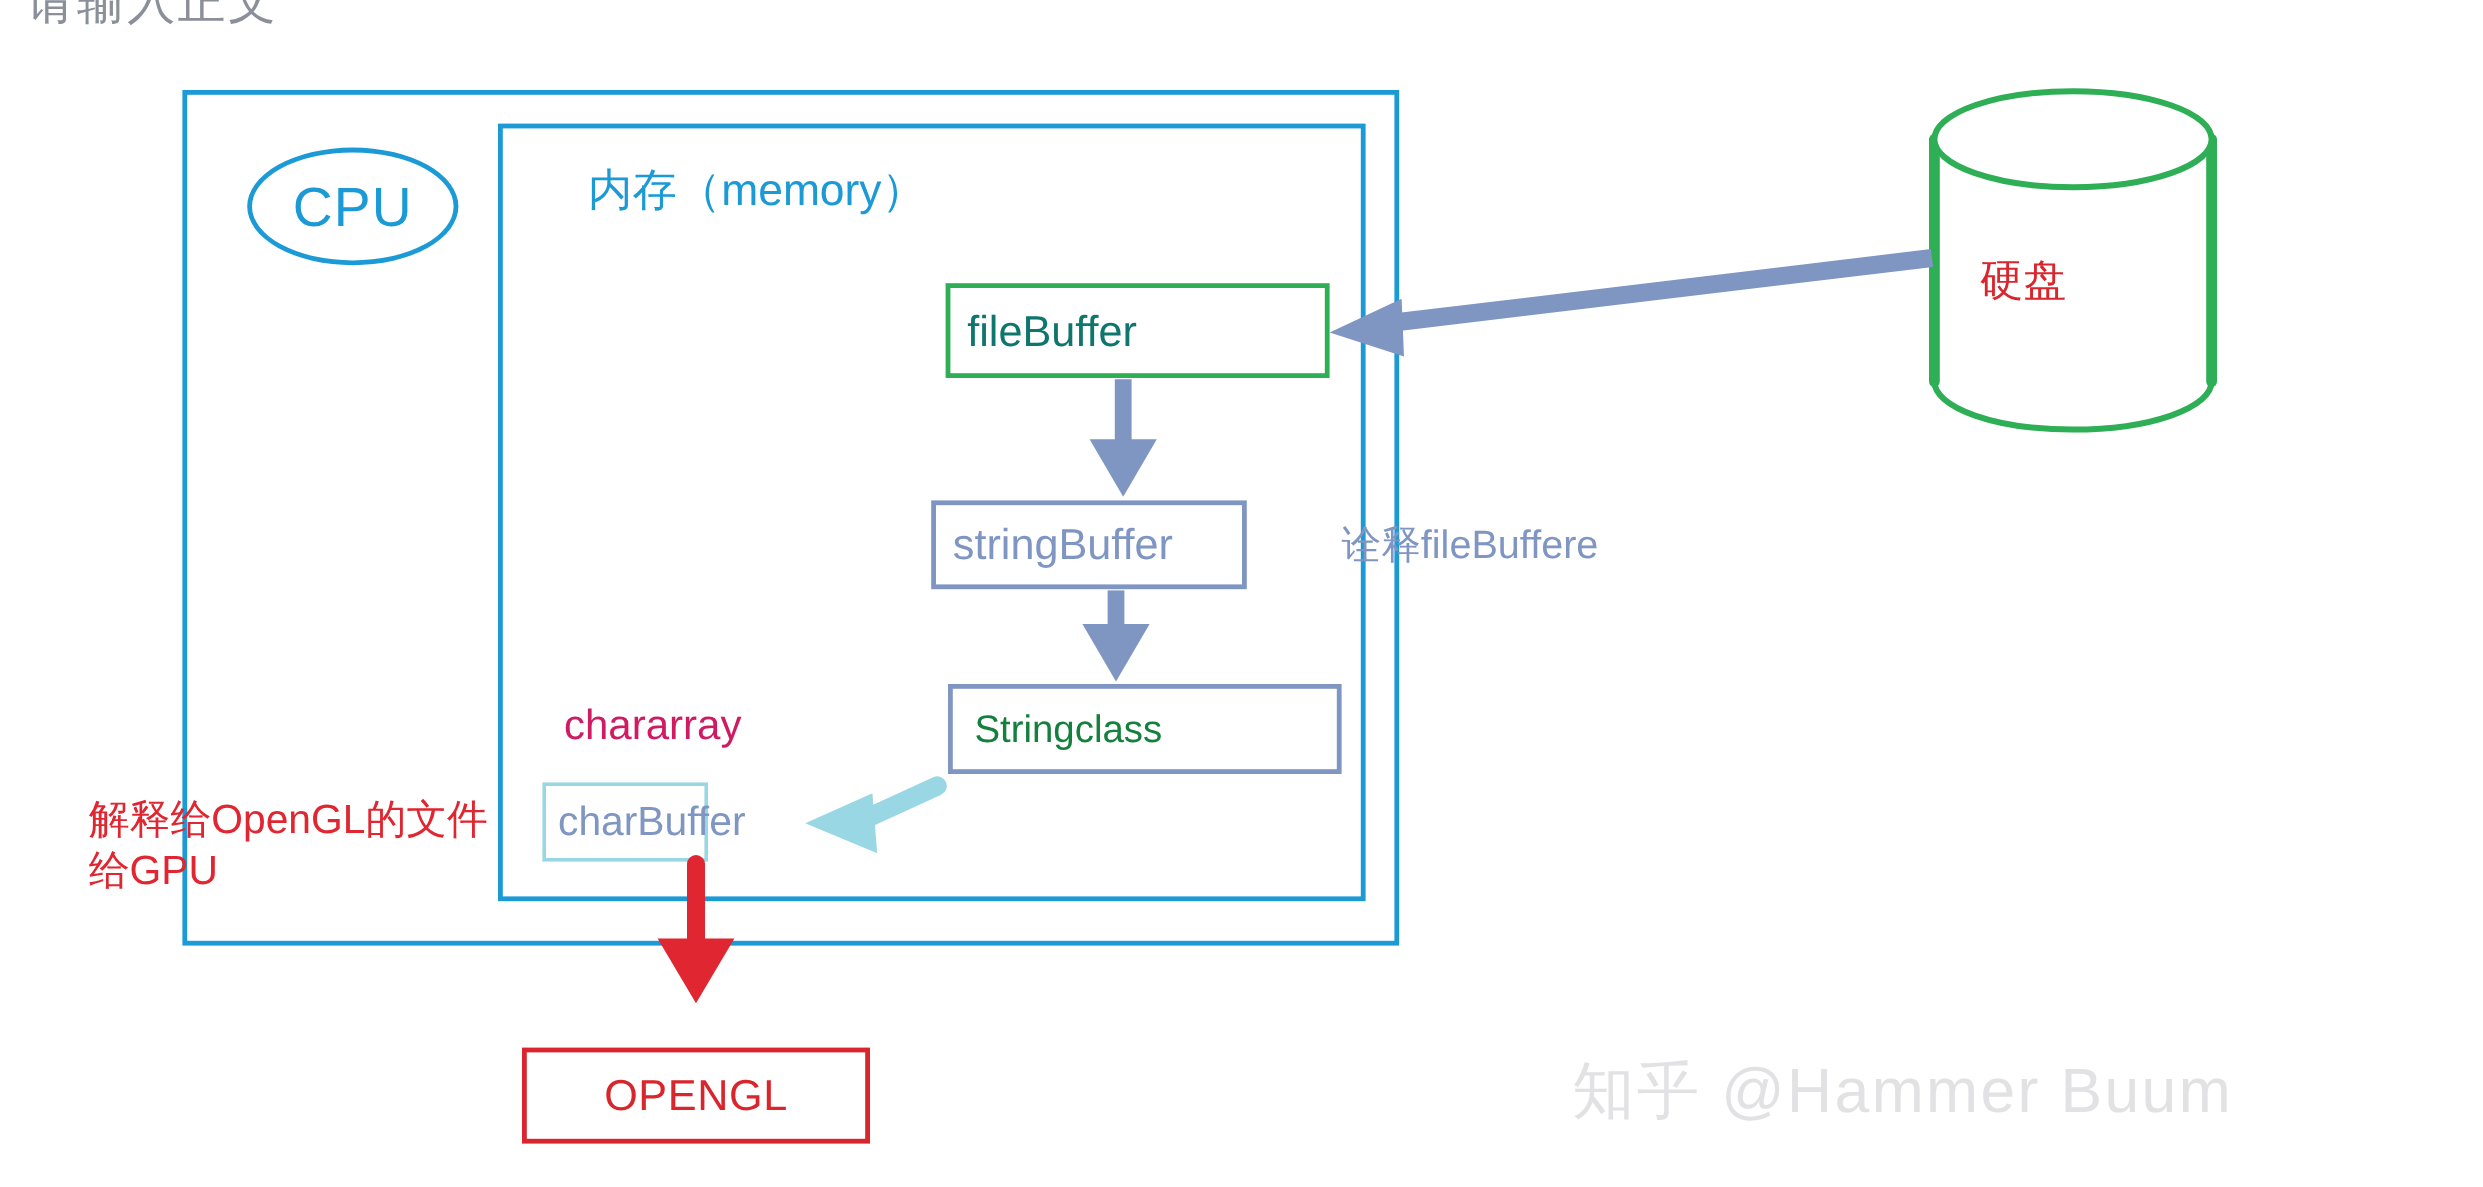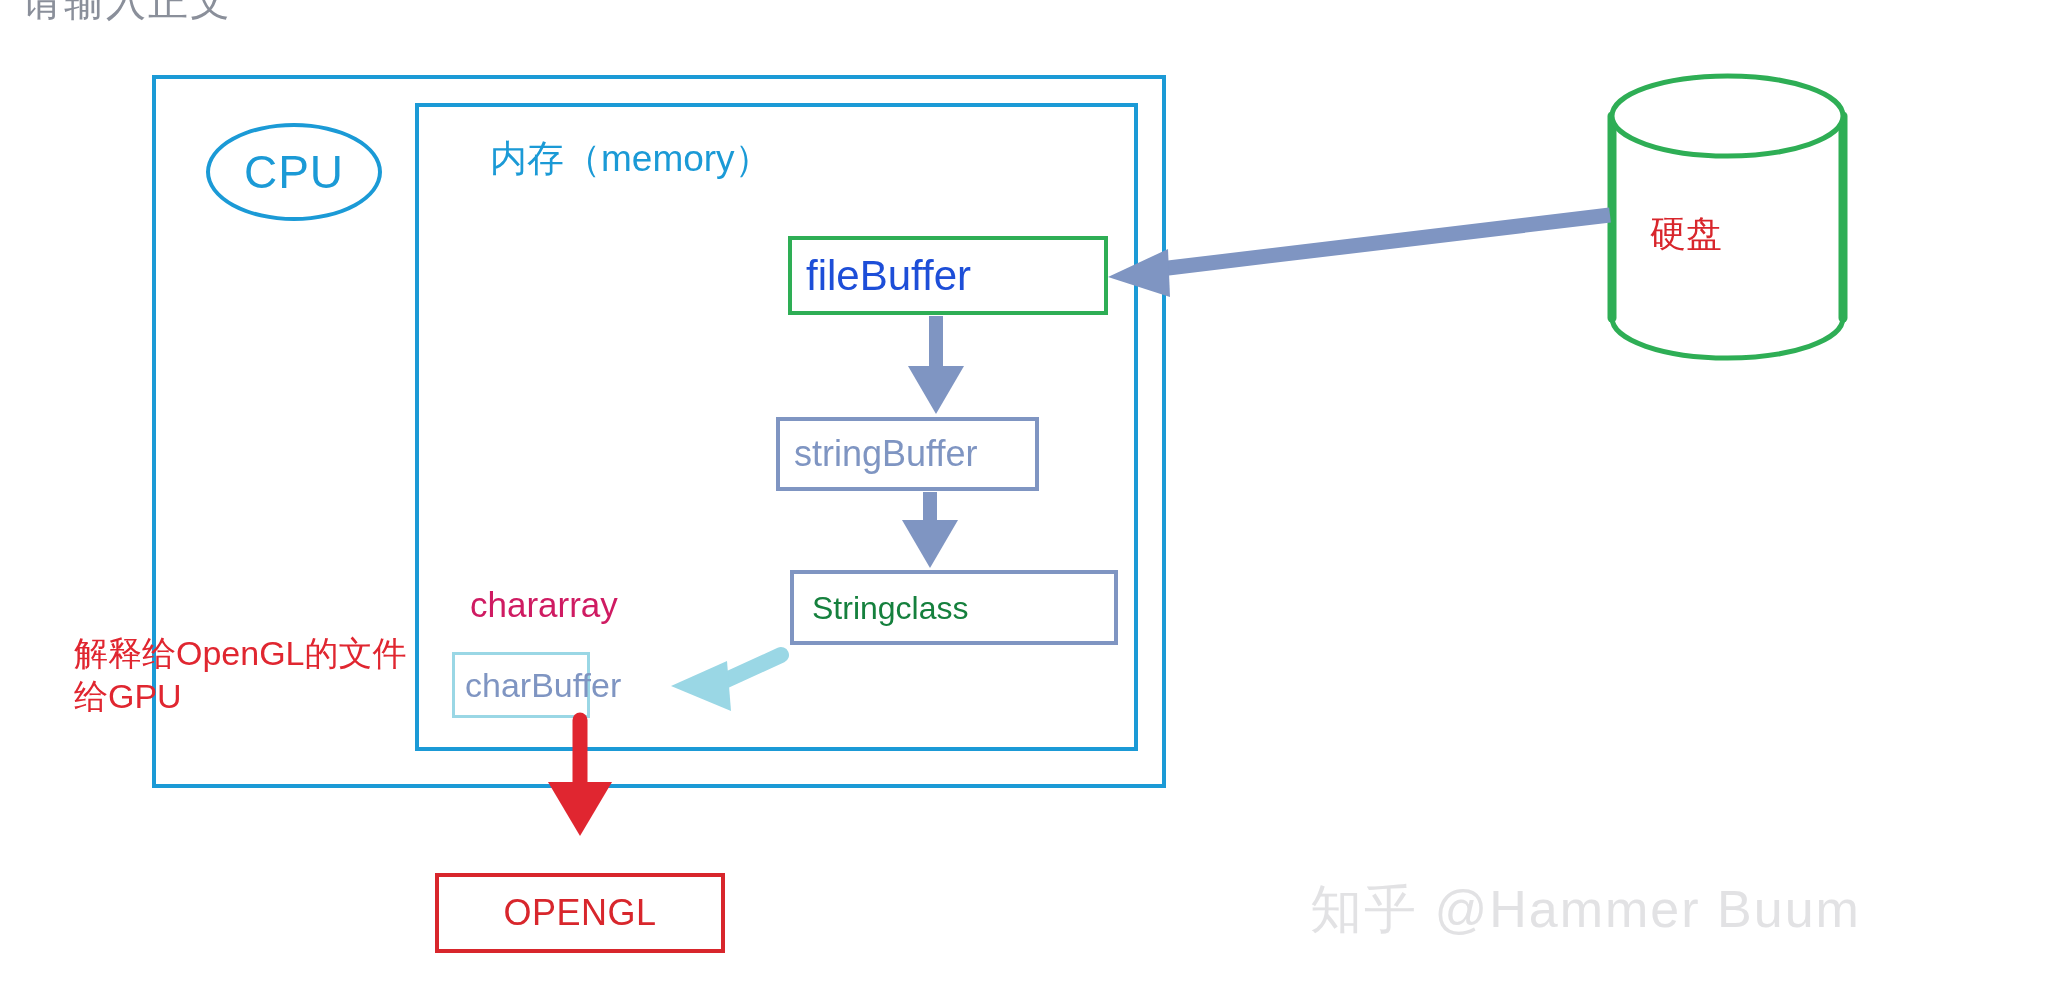--- a/index.html
+++ b/index.html
@@ -88,22 +88,22 @@
     width: 320px;
     height: 79px;
     border: 4px solid #2eae55;
     box-sizing: border-box;
   }
   .filebuffer-box span {
     position: absolute;
     left: 14px;
     top: 50%;
     transform: translateY(-50%);
-    font-size: 42px;
-    color: #1d4ed8;
+    font-size: 36px;
+    color: #0f766e;
     white-space: nowrap;
   }
 
   
   .stringbuffer-box {
     left: 776px;
     top: 417px;
     width: 263px;
     height: 74px;
     border: 4px solid #7f95c2;
@@ -172,21 +172,21 @@
     top: 50%;
     transform: translateY(-50%);
     font-size: 34px;
     color: #7f95c2;
     white-space: nowrap;
   }
 
   
   .annot-opengl {
     left: 74px;
-    top: 632px;
+    top: 662px;
     font-size: 34px;
     line-height: 1.25;
     color: #e02630;
     white-space: nowrap;
   }
 
   
   .opengl-box {
     left: 435px;
     top: 837px;
@@ -250,20 +250,21 @@
   <div class="abs memory-label">内存（memory）</div>
 
   <div class="abs filebuffer-box">
     <span>fileBuffer</span>
   </div>
 
   <div class="abs stringbuffer-box">
     <span>stringBuffer</span>
   </div>
 
+  <div class="abs annot-filebuffere">诠释fileBuffere</div>
 
   <div class="abs stringclass-box">
     <span>Stringclass</span>
   </div>
 
   <div class="abs chararray-label">chararray</div>
 
   <div class="abs charbuffer-box">
     <span>charBuffer</span>
   </div>

